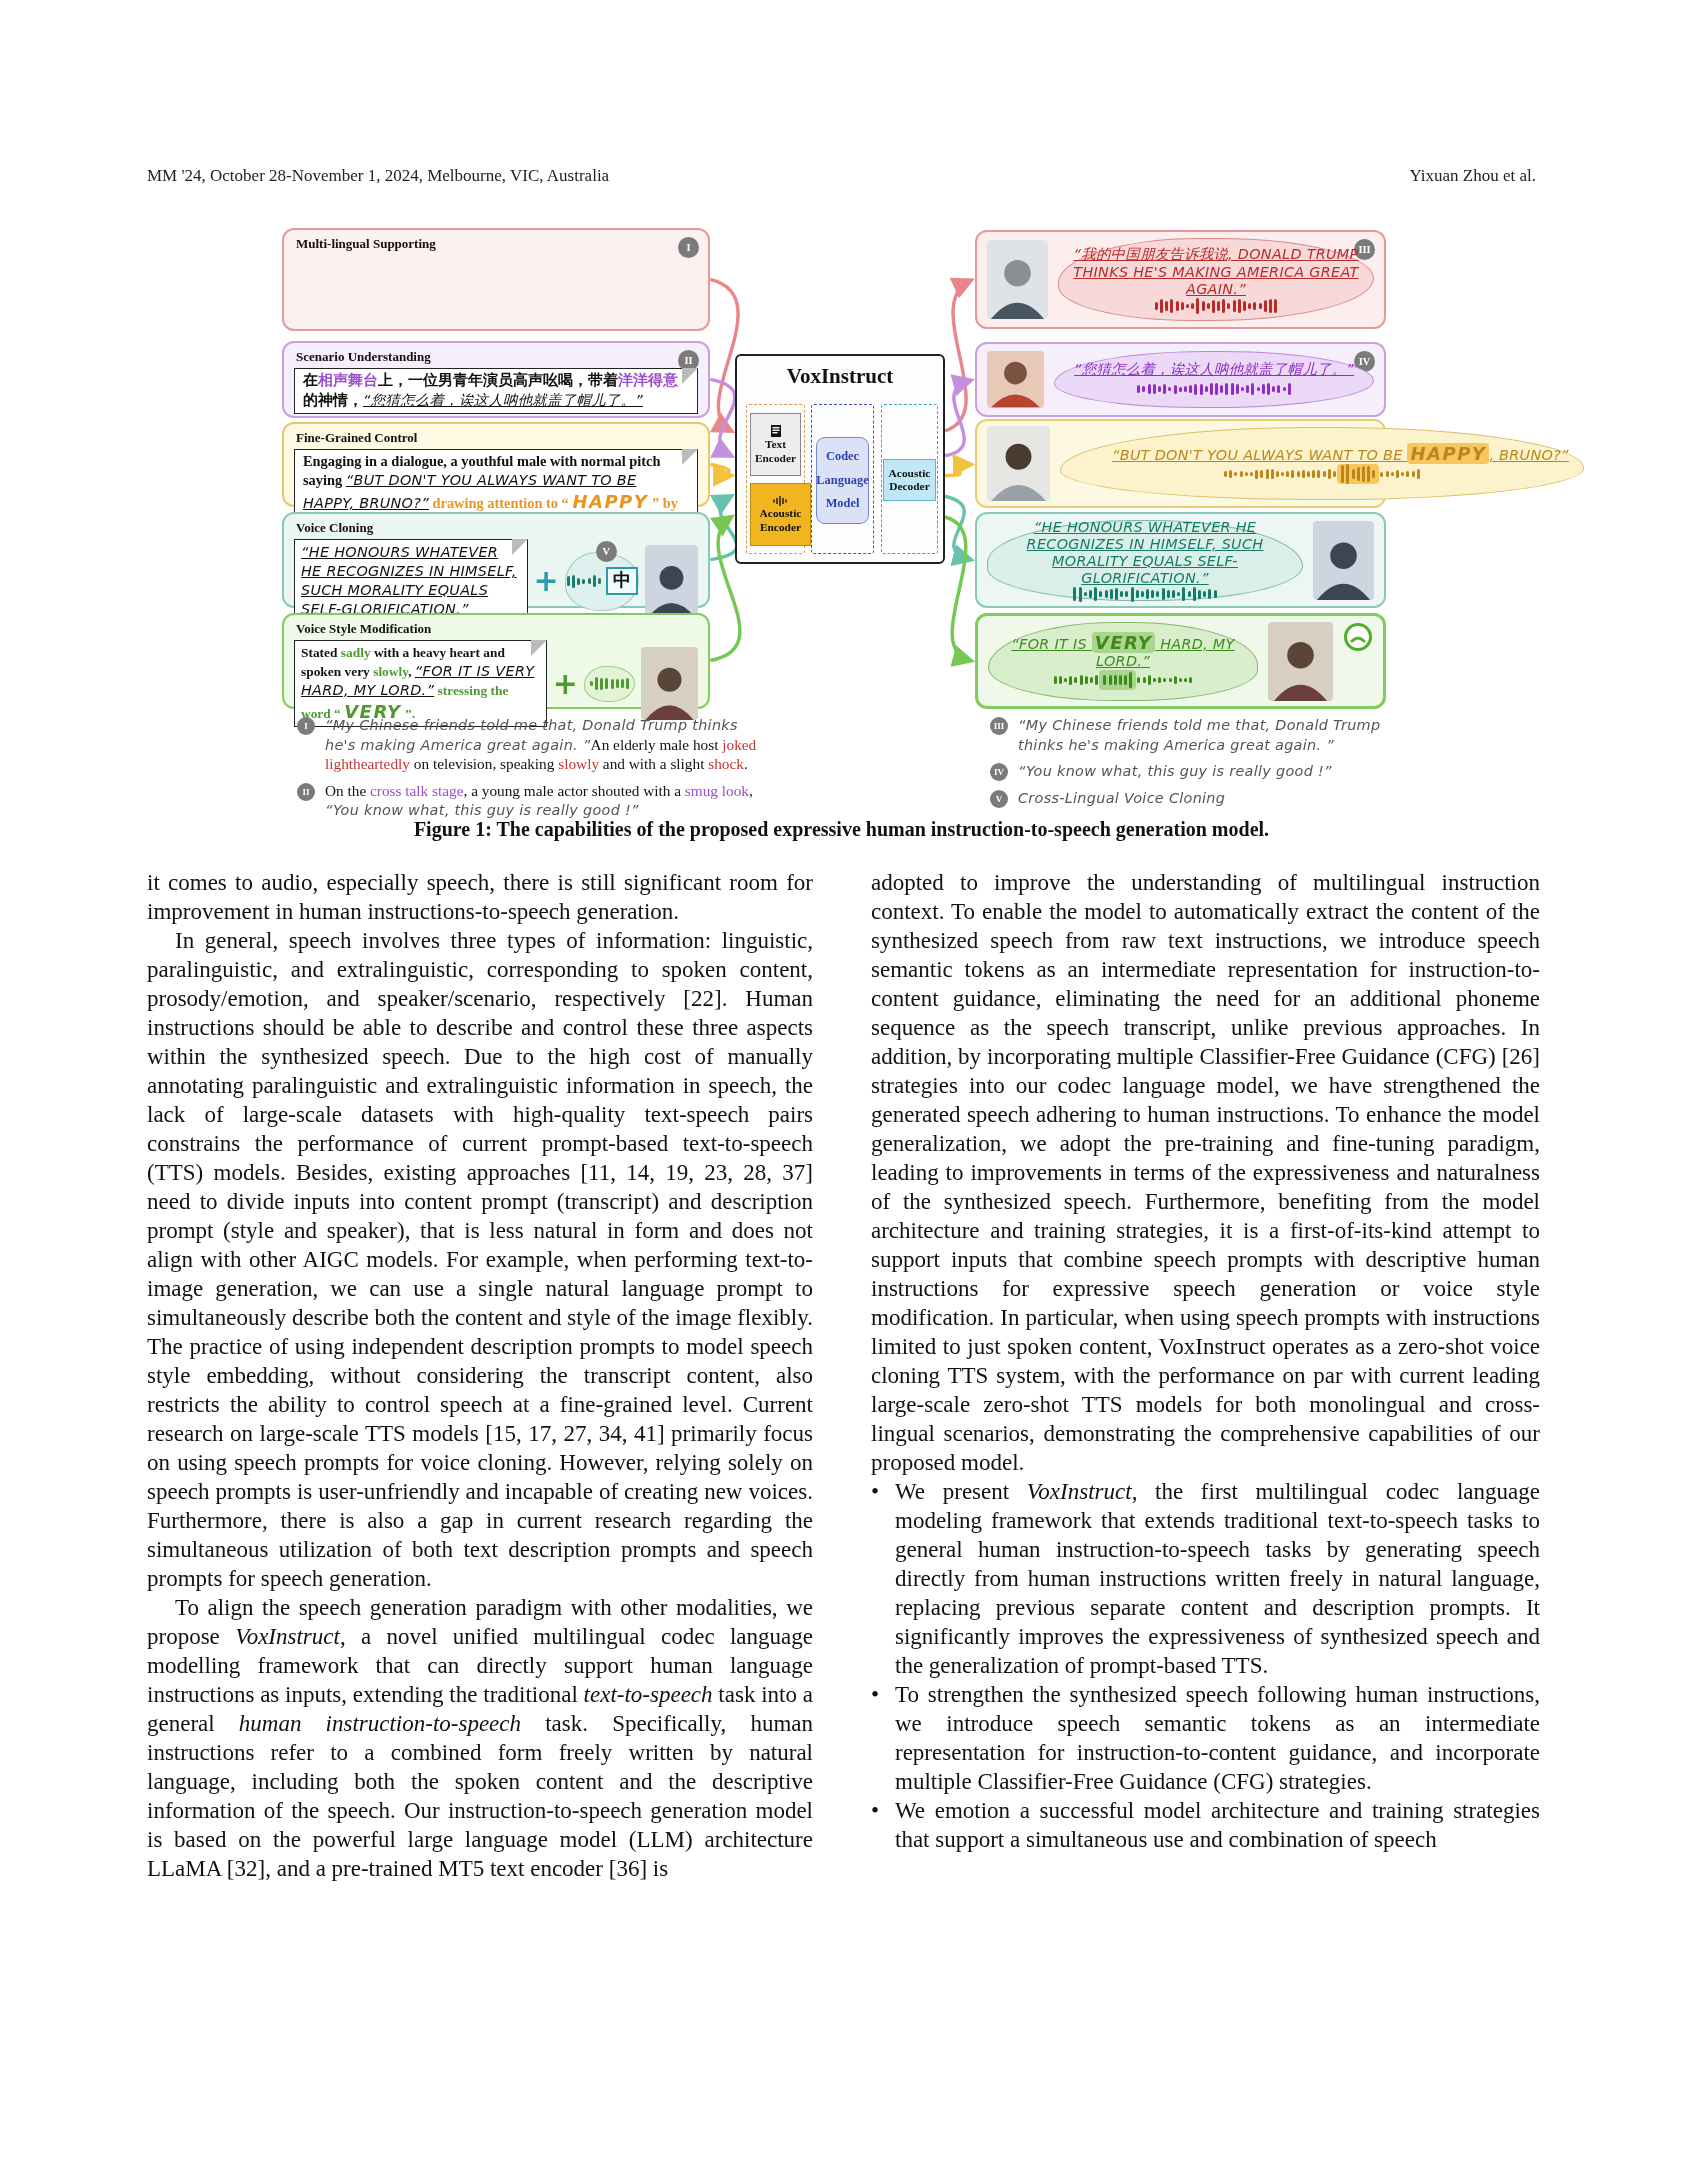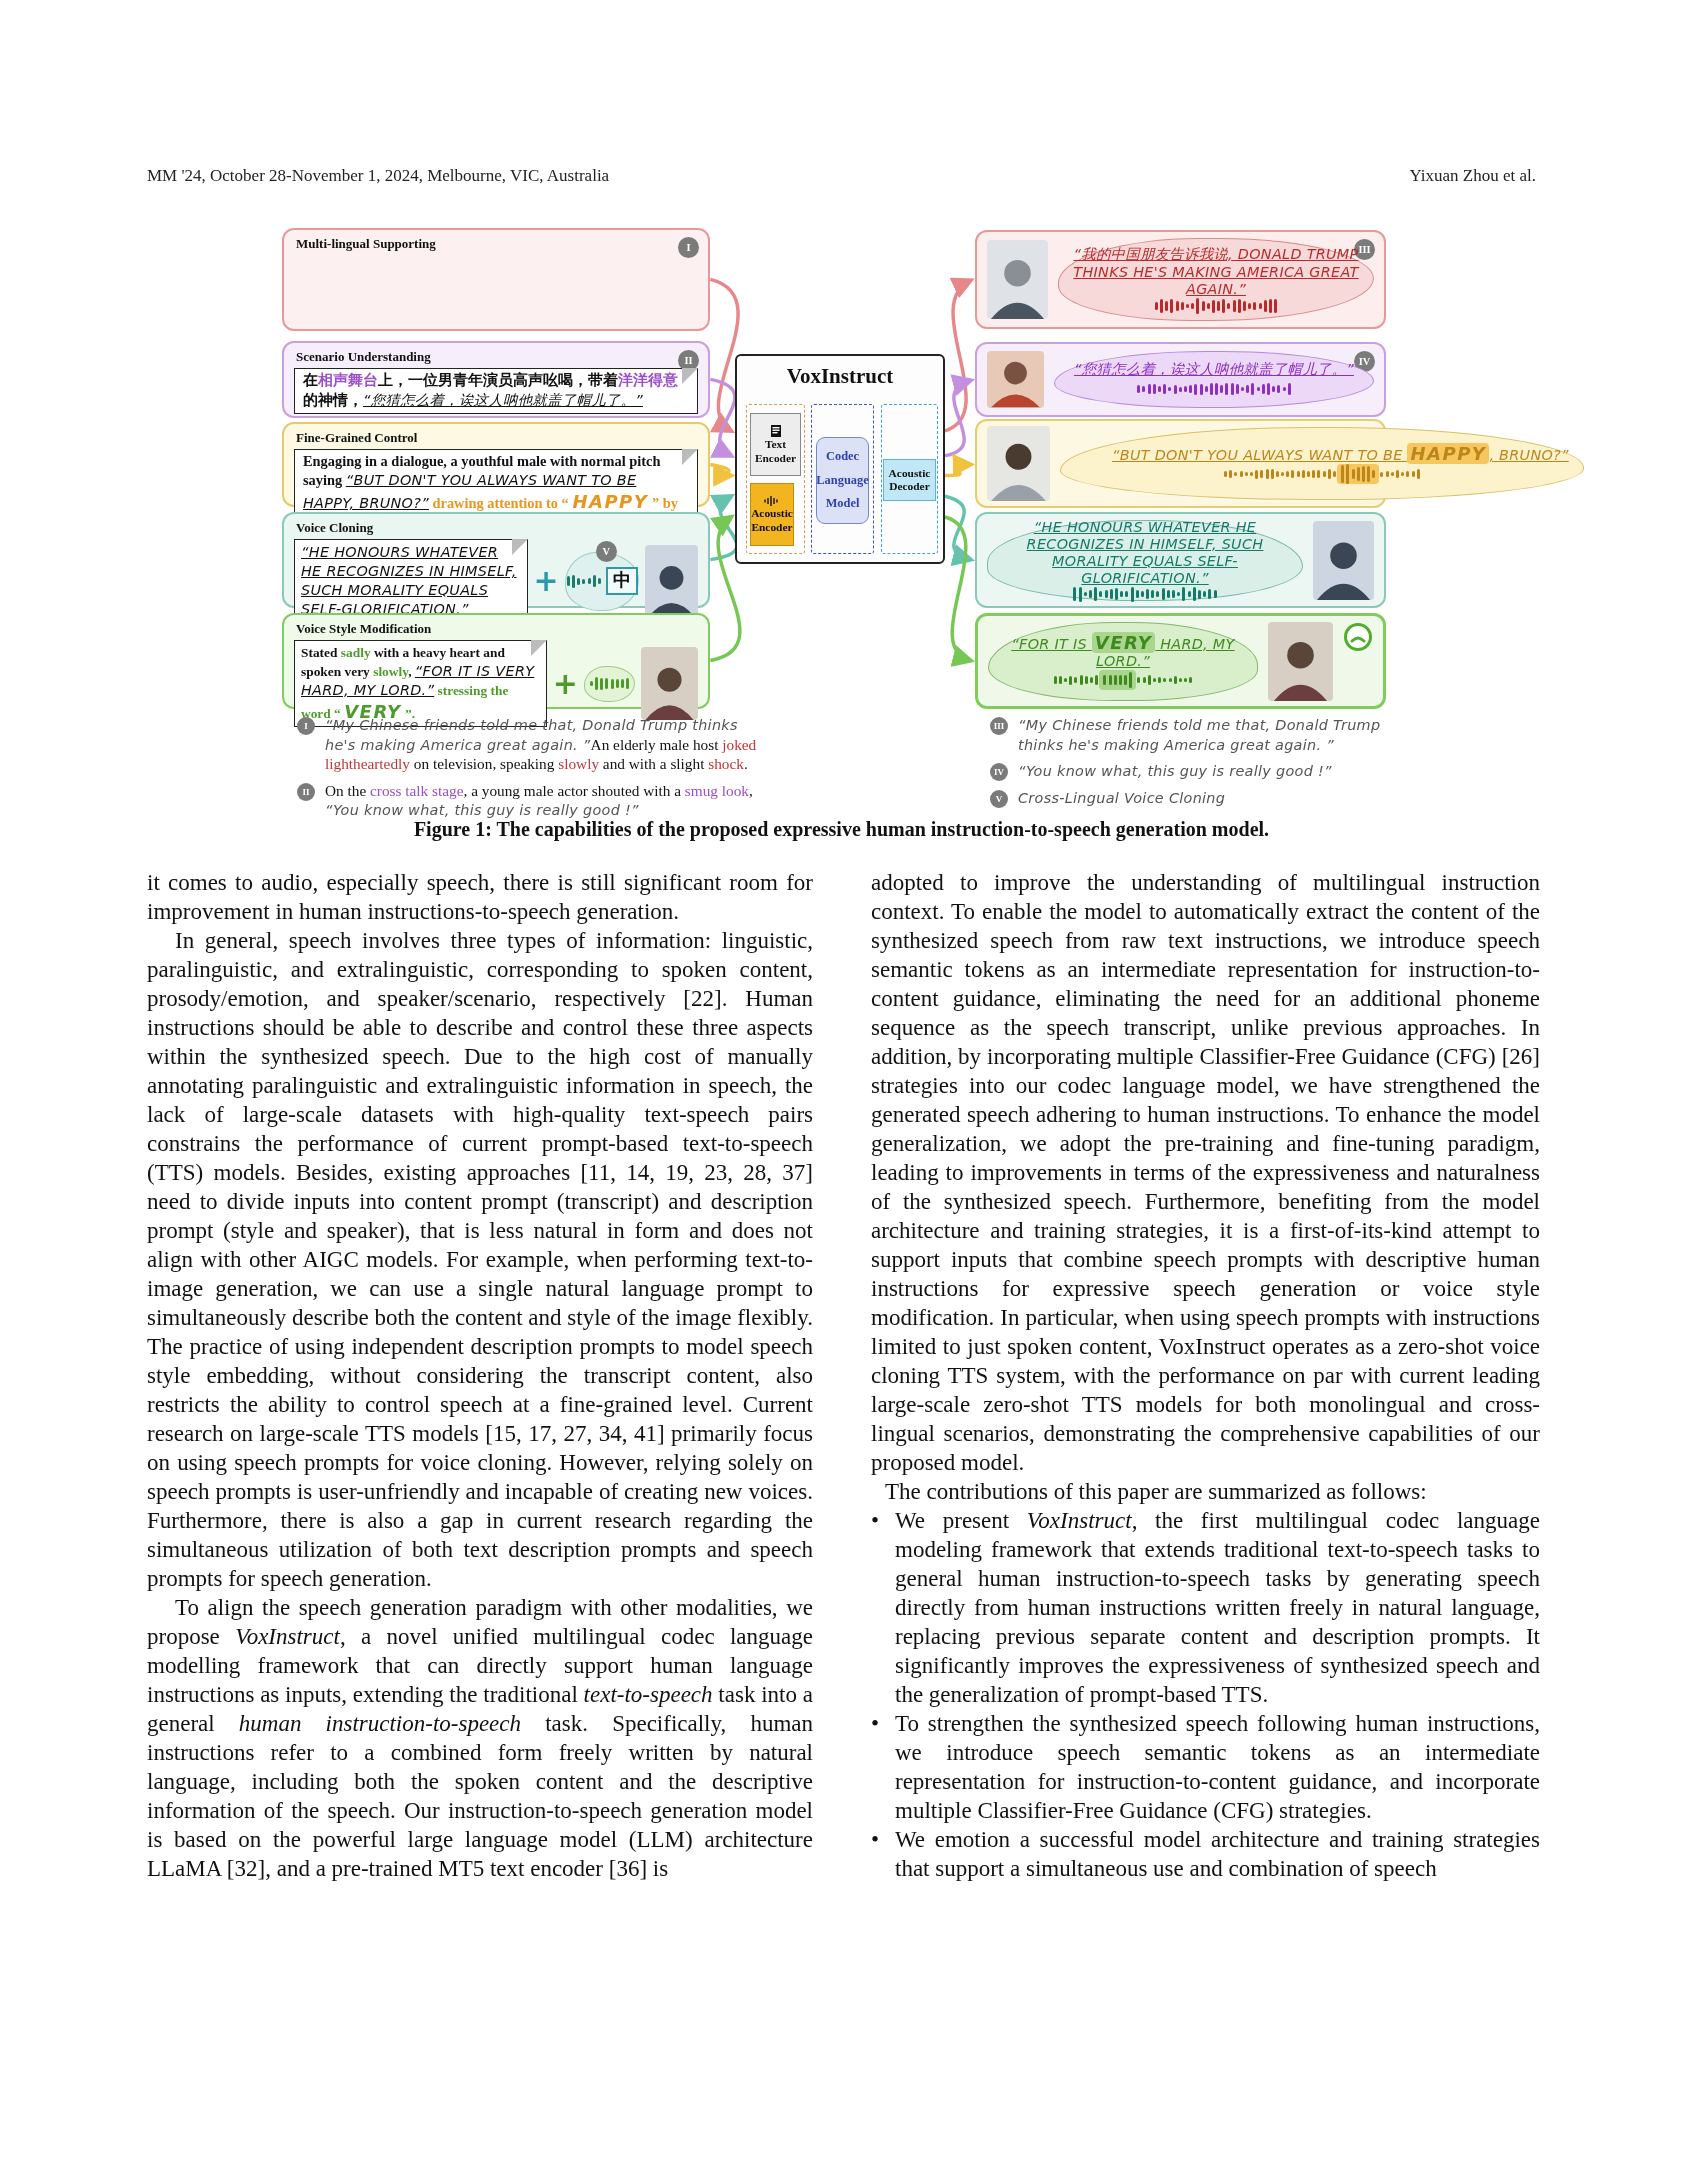--- a/index.html
+++ b/index.html
@@ -185,21 +185,21 @@
       <div class="dcol" style="left:144px;width:57px;border-color:#3aa7c0;"></div>
       <div class="mbox" style="left:13px;top:57px;width:51px;height:63px;background:#ededed;">
         <svg width="14" height="14" viewBox="0 0 14 14">
             <rect x="2" y="1" width="10" height="12" fill="#111"></rect>
             <rect x="3.5" y="3" width="7" height="1.4" fill="#fff"></rect>
             <rect x="3.5" y="5.5" width="7" height="1.4" fill="#fff"></rect>
             <rect x="3.5" y="8" width="5" height="1.4" fill="#fff"></rect>
           </svg>
         <span>Text Encoder</span>
       </div>
-      <div class="mbox" style="left:13px;top:127px;width:44px;height:63px;background:#f2b41f;border-color:#c08c10;">
+      <div class="mbox" style="left:13px;top:127px;width:61px;height:63px;background:#f2b41f;border-color:#c08c10;">
         <svg width="18" height="12" viewBox="0 0 18 12">
             <g stroke="#111" stroke-width="1.4">
               <line x1="2" y1="4.5" x2="2" y2="7.5"></line>
               <line x1="5" y1="3" x2="5" y2="9"></line>
               <line x1="8" y1="1" x2="8" y2="11"></line>
               <line x1="11" y1="3" x2="11" y2="9"></line>
               <line x1="14" y1="4.5" x2="14" y2="7.5"></line>
             </g>
           </svg>
         <span>Acoustic Encoder</span>
@@ -481,21 +481,20 @@
   </div>
 
   <div class="col" id="colL">
     <p><span>it comes to audio, especially speech, there is still significant room for improvement in human instructions-to-speech generation.</span></p>
     <p class="ind"><span>In general, speech involves three types of information: linguistic, paralinguistic, and extralinguistic, corresponding to spoken content, prosody/emotion, and speaker/scenario, respectively [22]. Human instructions should be able to describe and control these three aspects within the synthesized speech. Due to the high cost of manually annotating paralinguistic and extralinguistic information in speech, the lack of large-scale datasets with high-quality text-speech pairs constrains the performance of current prompt-based text-to-speech (TTS) models. Besides, existing approaches [11, 14, 19, 23, 28, 37] need to divide inputs into content prompt (transcript) and description prompt (style and speaker), that is less natural in form and does not align with other AIGC models. For example, when performing text-to-image generation, we can use a single natural language prompt to simultaneously describe both the content and style of the image flexibly. The practice of using independent description prompts to model speech style embedding, without considering the transcript content, also restricts the ability to control speech at a fine-grained level. Current research on large-scale TTS models [15, 17, 27, 34, 41] primarily focus on using speech prompts for voice cloning. However, relying solely on speech prompts is user-unfriendly and incapable of creating new voices. Furthermore, there is also a gap in current research regarding the simultaneous utilization of both text description prompts and speech prompts for speech generation.</span></p>
     <p class="ind"><span>To align the speech generation paradigm with other modalities, we propose </span><span class="i">VoxInstruct</span><span>, a novel unified multilingual codec language modelling framework that can directly support human language instructions as inputs, extending the traditional </span><span class="i">text-to-speech</span><span> task into a general </span><span class="i">human instruction-to-speech</span><span> task. Specifically, human instructions refer to a combined form freely written by natural language, including both the spoken content and the descriptive information of the speech. Our instruction-to-speech generation model is based on the powerful large language model (LLM) architecture LLaMA [32], and a pre-trained MT5 text encoder [36] is</span></p>
   </div>
 
   <div class="col" id="colR">
     <p><span>adopted to improve the understanding of multilingual instruction context. To enable the model to automatically extract the content of the synthesized speech from raw text instructions, we introduce speech semantic tokens as an intermediate representation for instruction-to-content guidance, eliminating the need for an additional phoneme sequence as the speech transcript, unlike previous approaches. In addition, by incorporating multiple Classifier-Free Guidance (CFG) [26] strategies into our codec language model, we have strengthened the generated speech adhering to human instructions. To enhance the model generalization, we adopt the pre-training and fine-tuning paradigm, leading to improvements in terms of the expressiveness and naturalness of the synthesized speech. Furthermore, benefiting from the model architecture and training strategies, it is a first-of-its-kind attempt to support inputs that combine speech prompts with descriptive human instructions for expressive speech generation or voice style modification. In particular, when using speech prompts with instructions limited to just spoken content, VoxInstruct operates as a zero-shot voice cloning TTS system, with the performance on par with current leading large-scale zero-shot TTS models for both monolingual and cross-lingual scenarios, demonstrating the comprehensive capabilities of our proposed model.</span></p>
-    <p class="ind-s"><span>The contributions of this paper are summarized as follows:</span></p>
     <div class="bullet">
       <span class="dot">•</span>
       <div class="btxt"><span>We present </span><span class="i">VoxInstruct</span><span>, the first multilingual codec language modeling framework that extends traditional text-to-speech tasks to general human instruction-to-speech tasks by generating speech directly from human instructions written freely in natural language, replacing previous separate content and description prompts. It significantly improves the expressiveness of synthesized speech and the generalization of prompt-based TTS.</span></div>
     </div>
     <div class="bullet">
       <span class="dot">•</span>
       <div class="btxt"><span>To strengthen the synthesized speech following human instructions, we introduce speech semantic tokens as an intermediate representation for instruction-to-content guidance, and incorporate multiple Classifier-Free Guidance (CFG) strategies.</span></div>
     </div>
     <div class="bullet">
       <span class="dot">•</span>

